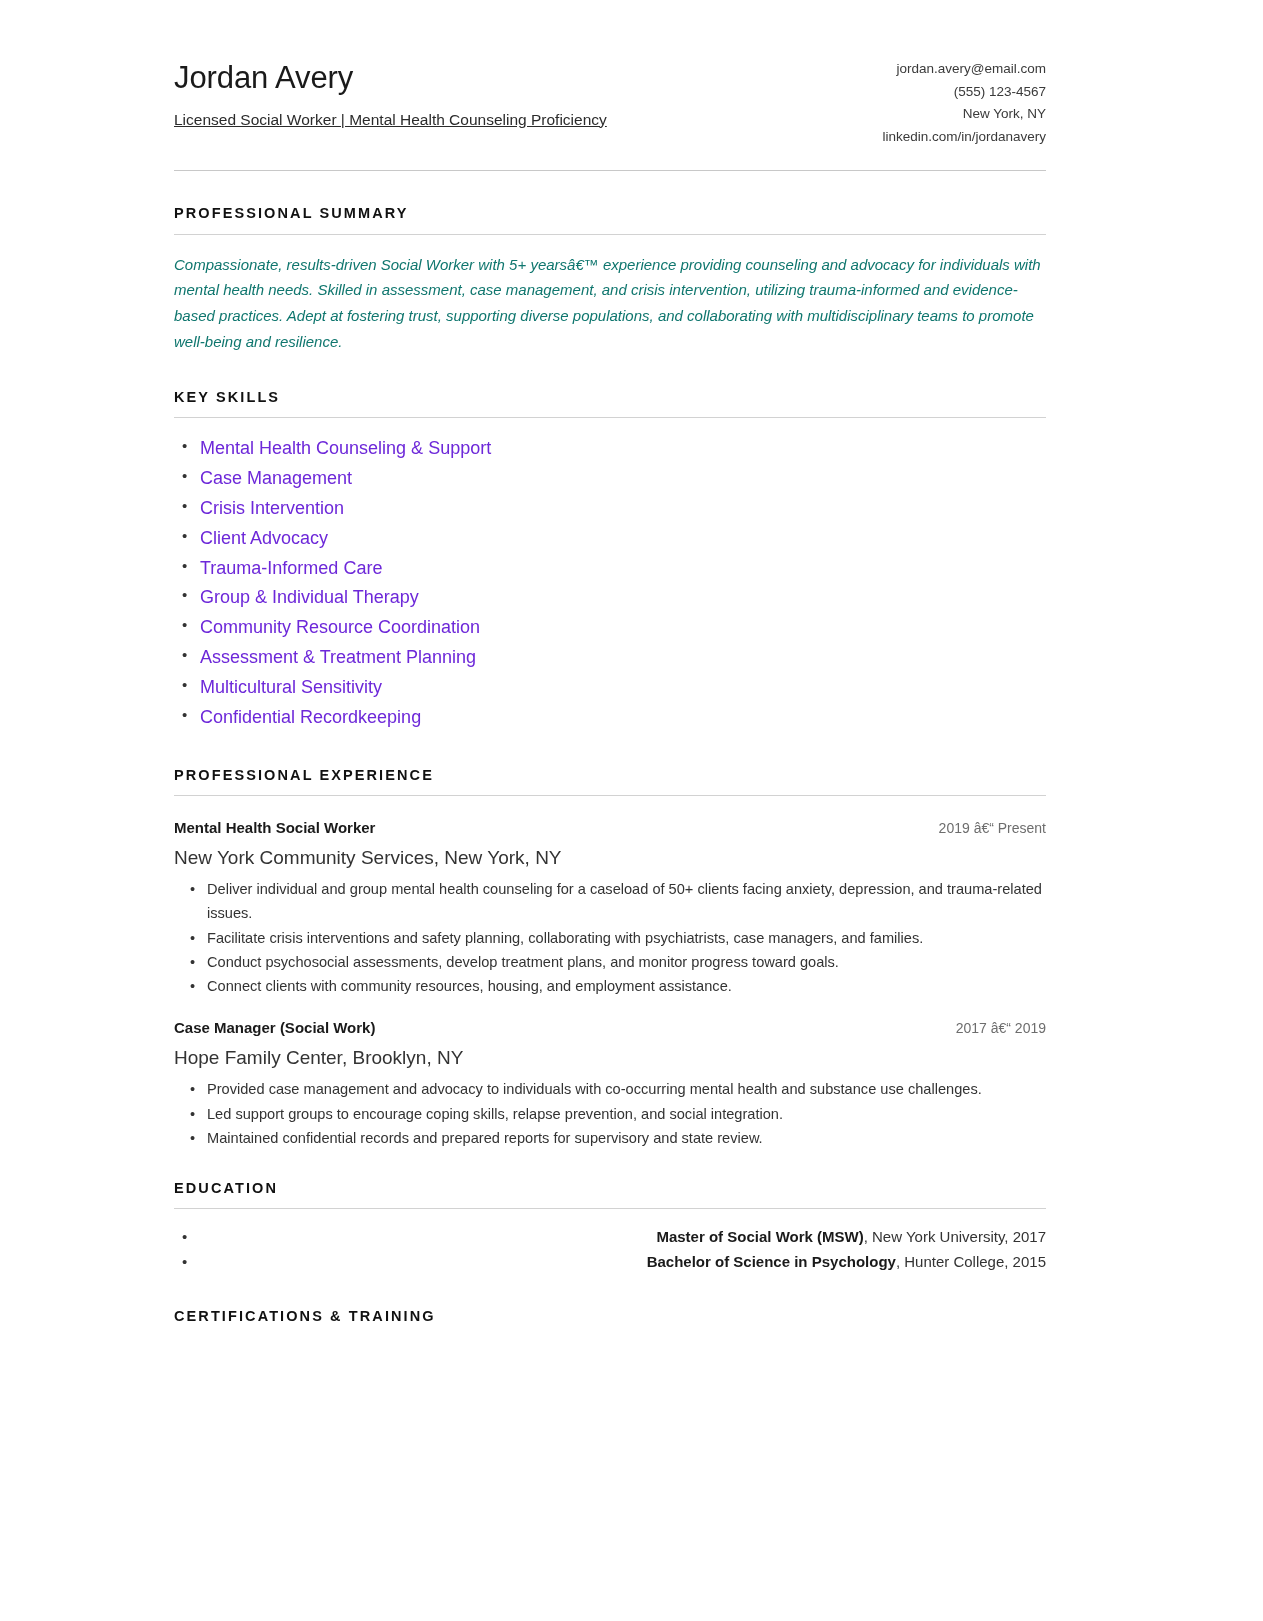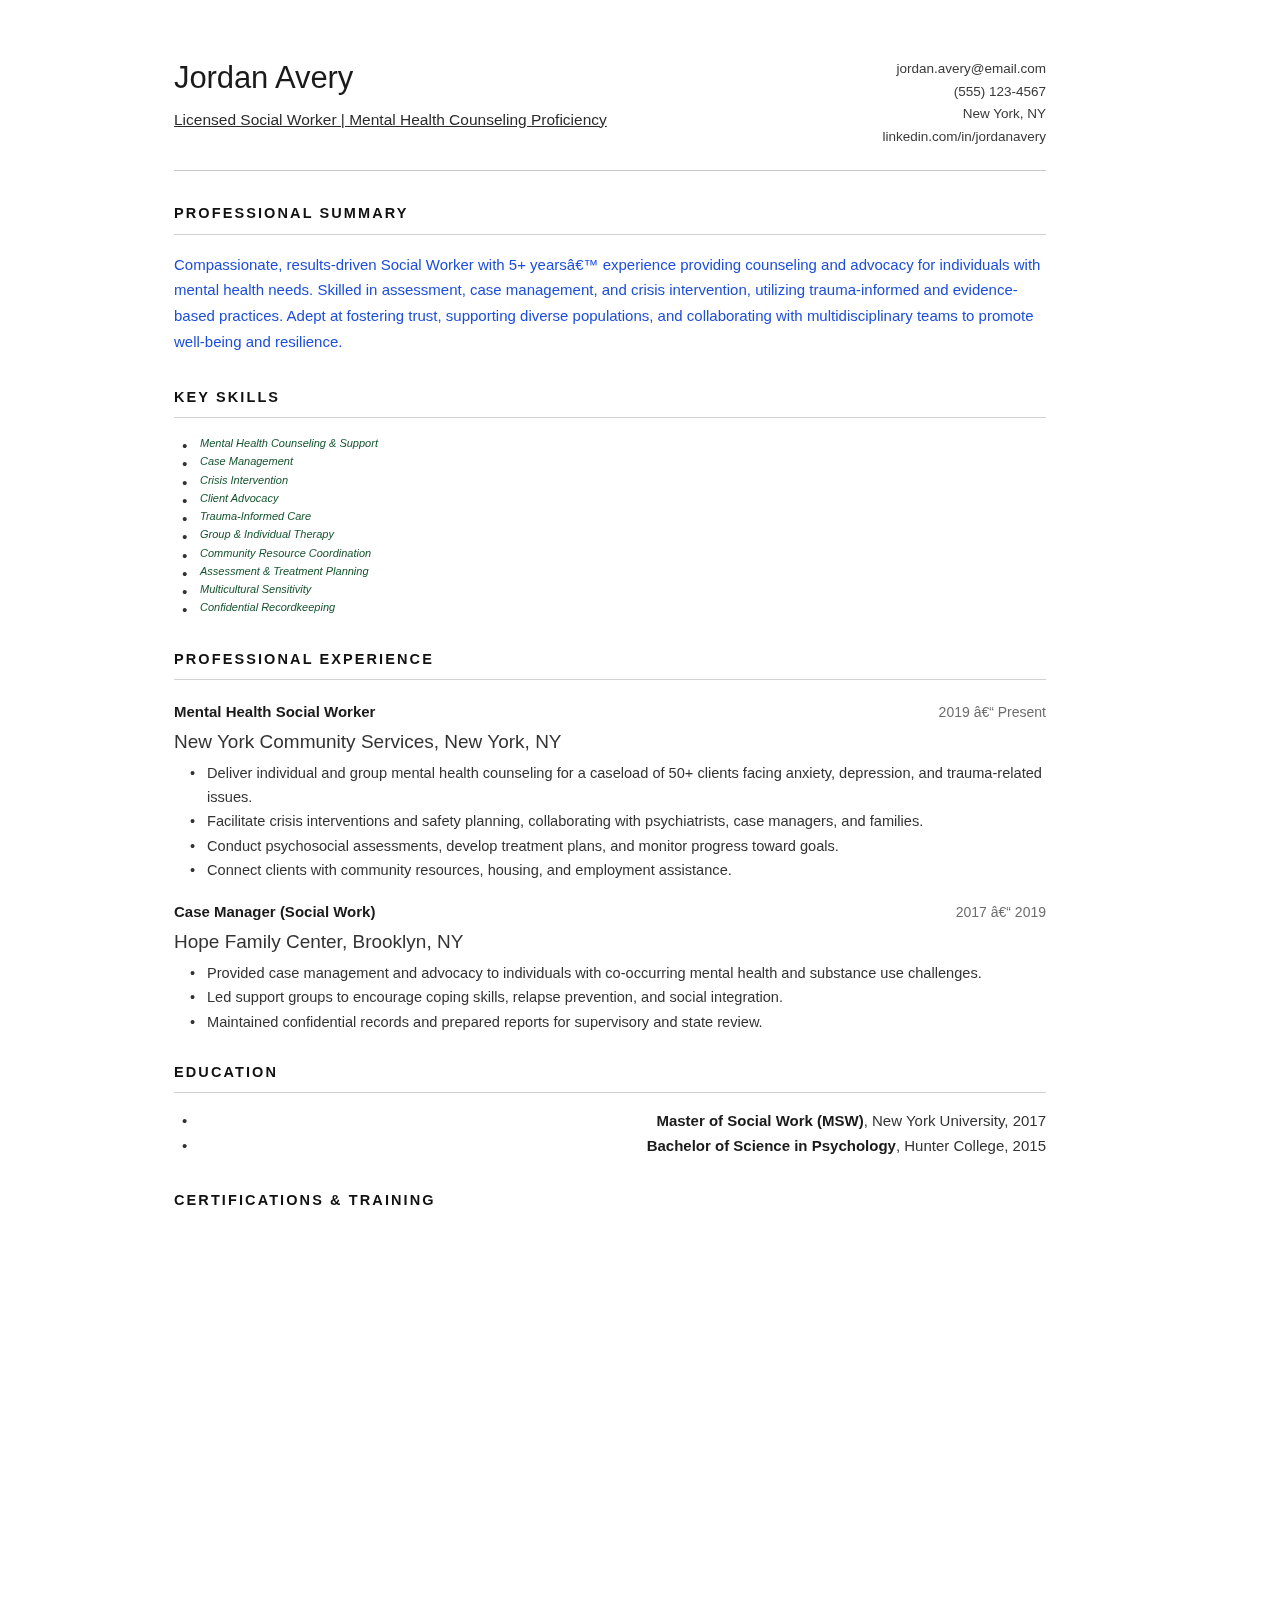--- a/index.html
+++ b/index.html
@@ -83,39 +83,39 @@
   .section-rule {
     border: 0;
     border-top: 1px solid #d2d2d2;
     margin: 11px 0 0 0;
   }
 
   
   .summary {
     font-size: 15px;
     line-height: 1.72;
-    color: #1d4ed8;
+    color: #0f766e;
     margin: 17px 0 0 0;
     text-align: left;
+    font-style: italic;
   }
 
   
   ul.bullets {
     list-style: none;
     margin: 16px 0 0 0;
     padding: 0;
   }
   ul.bullets > li {
     position: relative;
     padding-left: 26px;
-    font-size: 11px;
-    line-height: 1.66;
-    color: #14532d;
+    font-size: 18px;
+    line-height: 1.66;
+    color: #6d28d9;
     margin-bottom: 0px;
-    font-style: italic;
   }
   ul.bullets > li::before {
     content: "\2022";
     position: absolute;
     left: 8px;
     top: 0;
     color: #333333;
     font-size: 15px;
     line-height: 1.66;
   }

